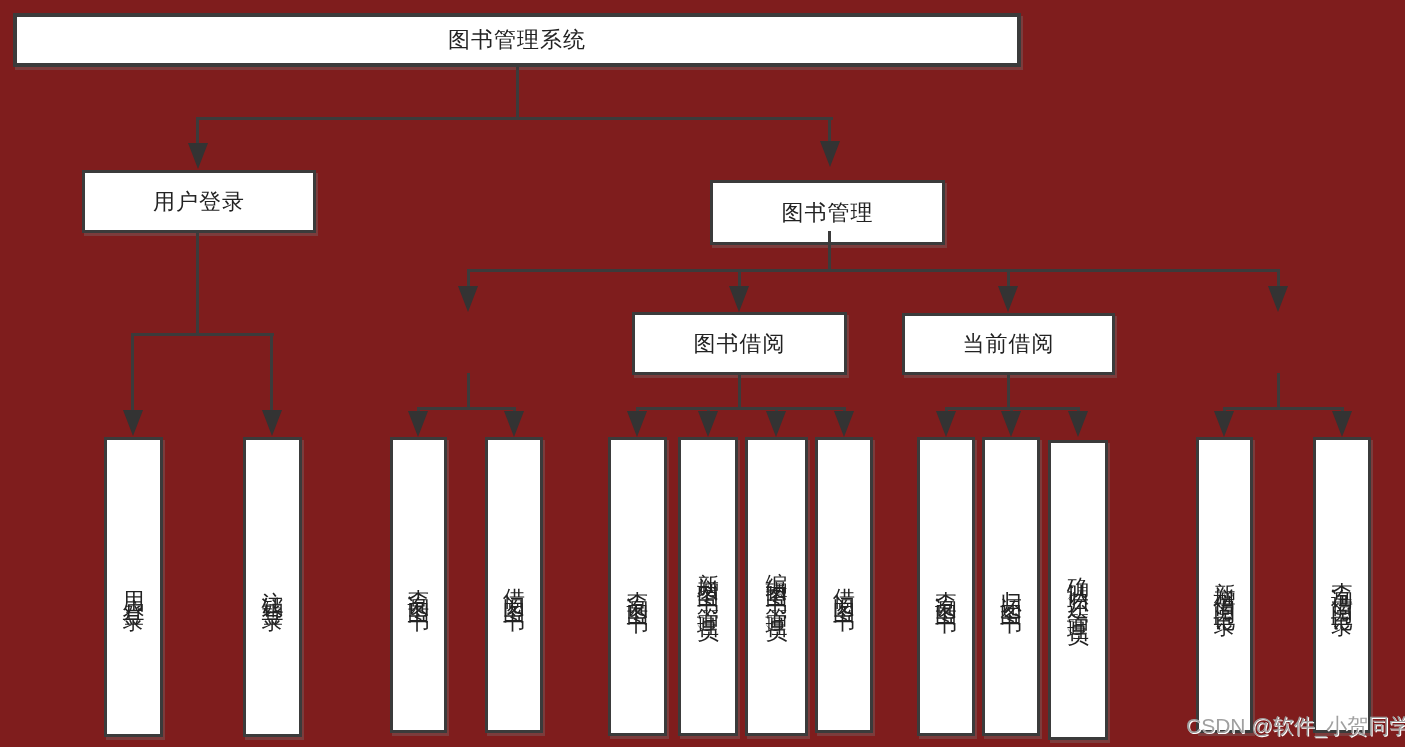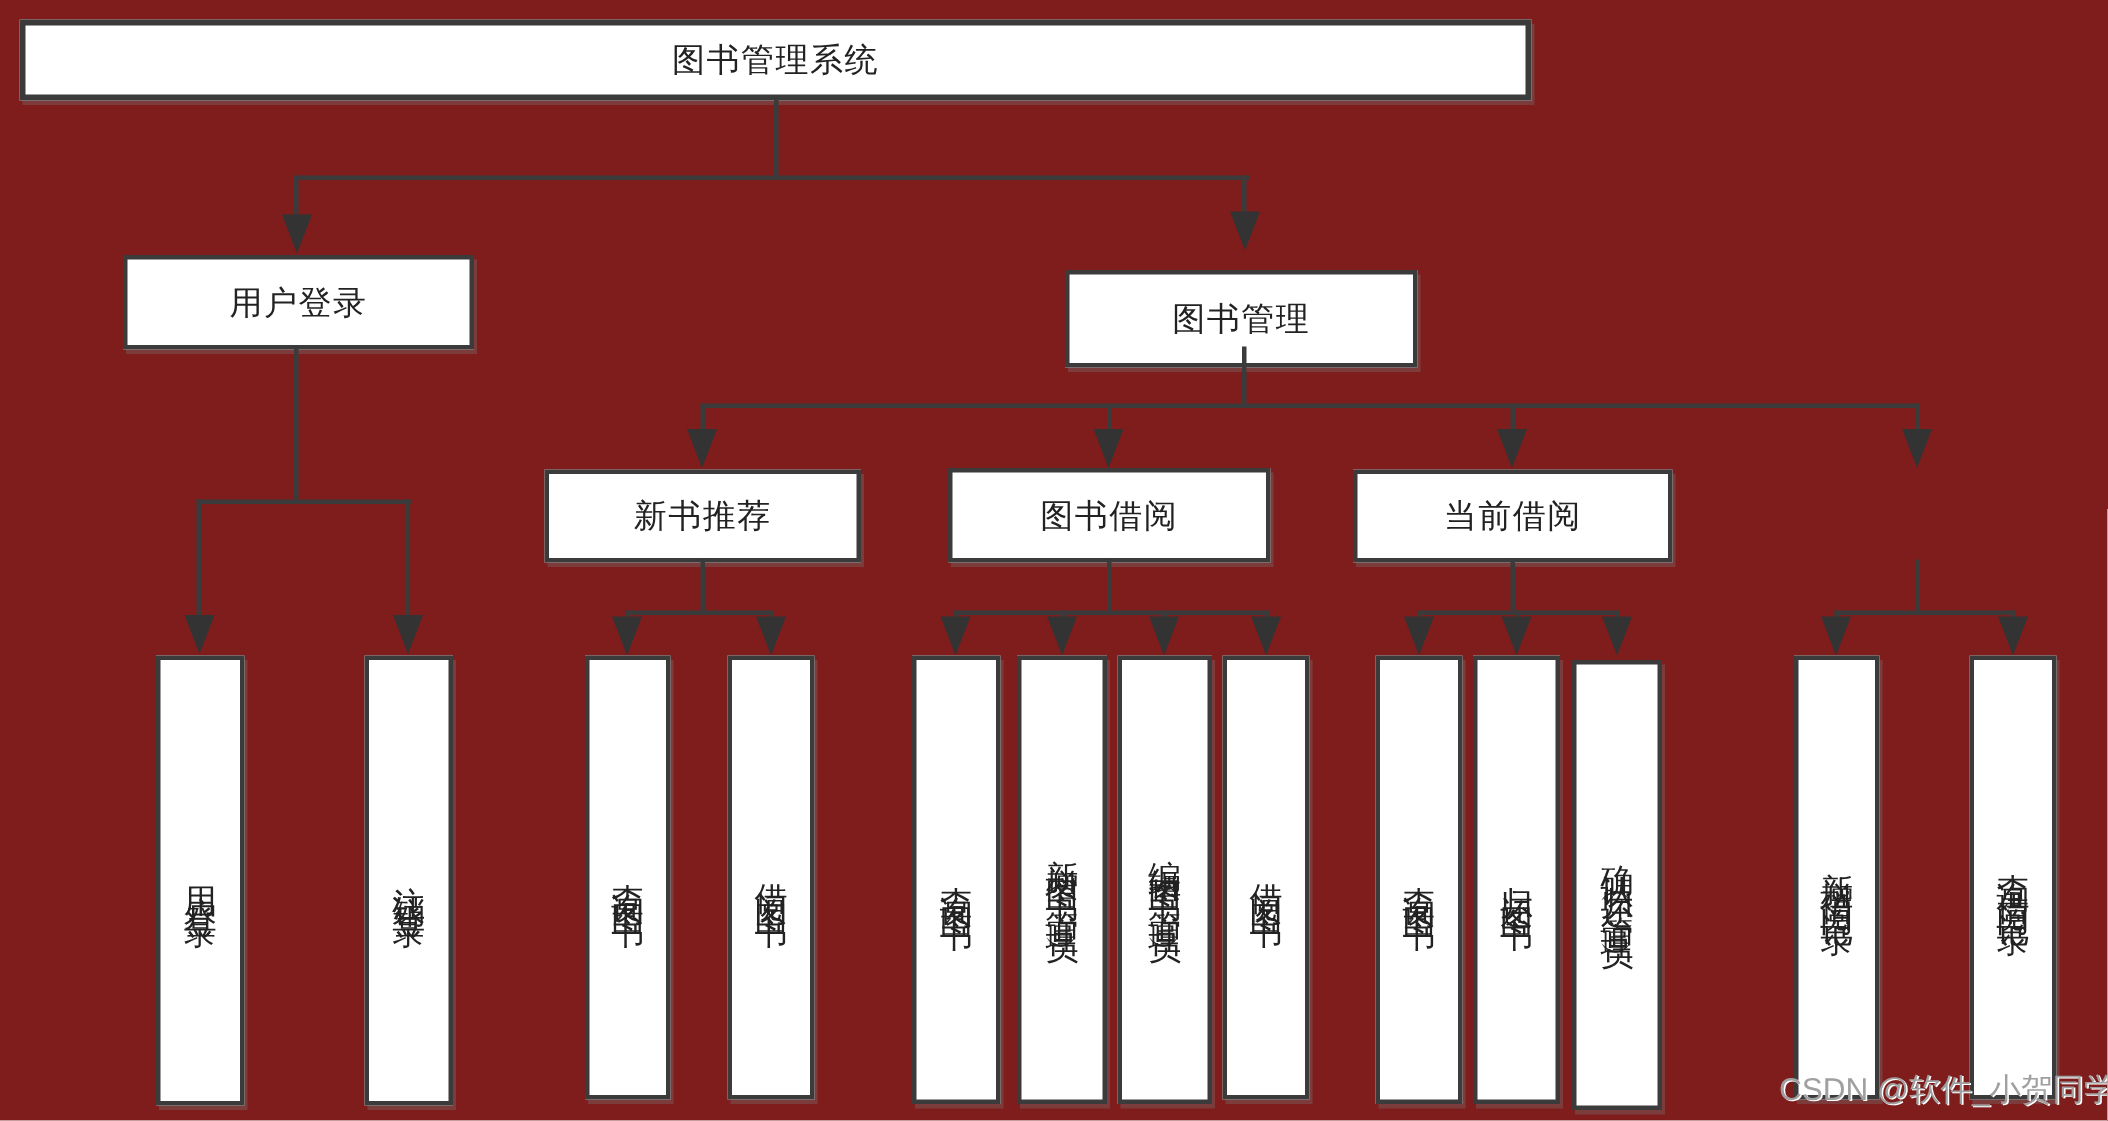--- a/index.html
+++ b/index.html
@@ -94,23 +94,20 @@
   <div class="line" style="left:467px; top:269px; width:813px; height:3px;"></div>
   <div class="line" style="left:467px; top:269px; width:3px; height:18px;"></div>
   <div class="arrow" style="left:458px; top:286px;"></div>
   <div class="line" style="left:738px; top:269px; width:3px; height:18px;"></div>
   <div class="arrow" style="left:729px; top:286px;"></div>
   <div class="line" style="left:1007px; top:269px; width:3px; height:18px;"></div>
   <div class="arrow" style="left:998px; top:286px;"></div>
   <div class="line" style="left:1277px; top:269px; width:3px; height:18px;"></div>
   <div class="arrow" style="left:1268px; top:286px;"></div>
 
-  <div class="box" style="left:363px; top:313px; width:211px; height:62px;">
-    <span class="h-label">新书推荐</span>
-  </div>
   <div class="box" style="left:632px; top:312px; width:215px; height:63px;">
     <span class="h-label">图书借阅</span>
   </div>
   <div class="box" style="left:902px; top:313px; width:213px; height:62px;">
     <span class="h-label">当前借阅</span>
   </div>
 
   <div class="line" style="left:467px; top:373px; width:3px; height:37px;"></div>
   <div class="line" style="left:417px; top:407px; width:99px; height:3px;"></div>
   <div class="line" style="left:417px; top:407px; width:3px; height:6px;"></div>

